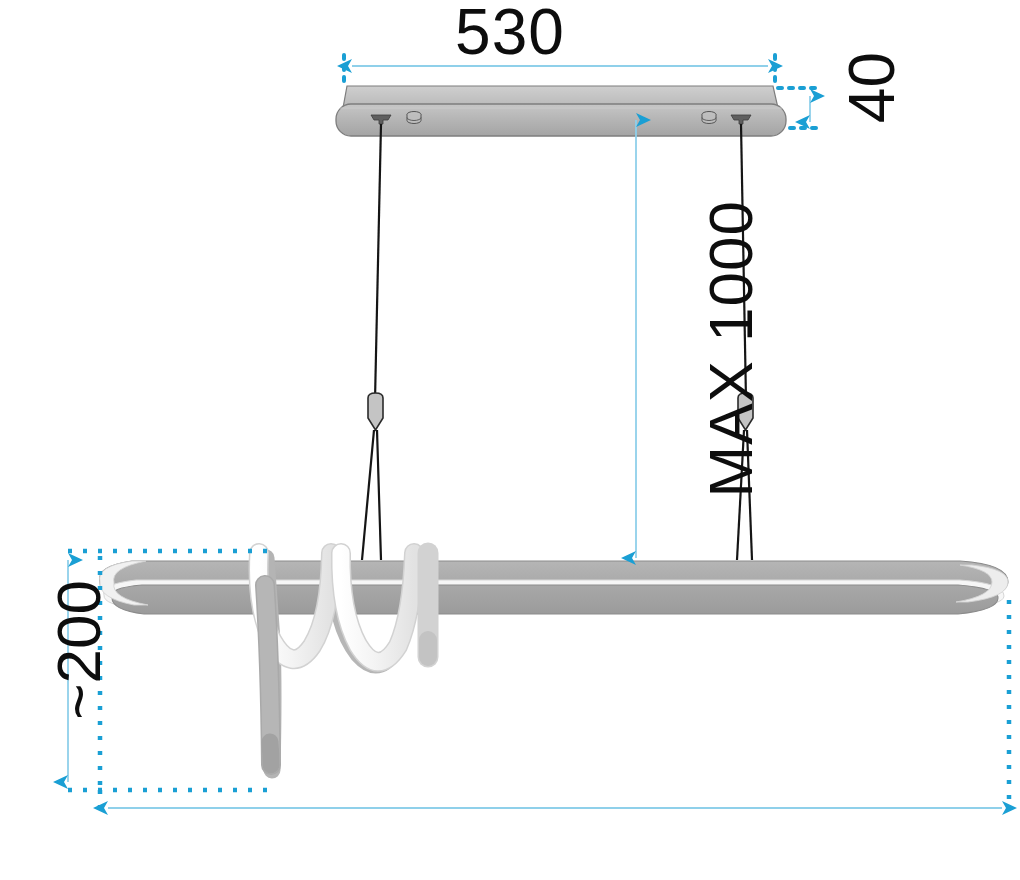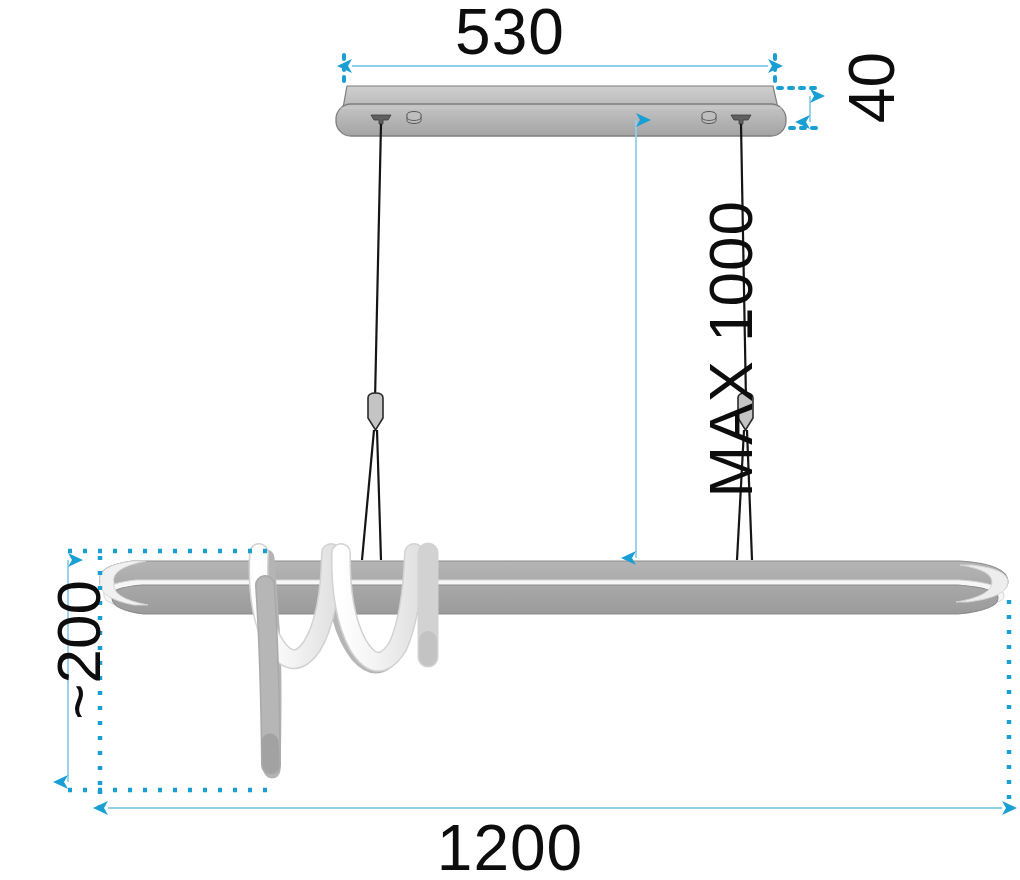--- a/index.html
+++ b/index.html
@@ -277,15 +277,14 @@
   </svg>
 
   <div class="dim-label" id="label-530">530</div>
 
   <div class="dim-label" id="label-40">40</div>
 
   <div class="dim-label" id="label-max1000">MAX 1000</div>
 
   <div class="dim-label" id="label-200">~200</div>
 
-  <div class="dim-label" id="label-1200">1200</div>
 
 </div>
 
 </body></html>

